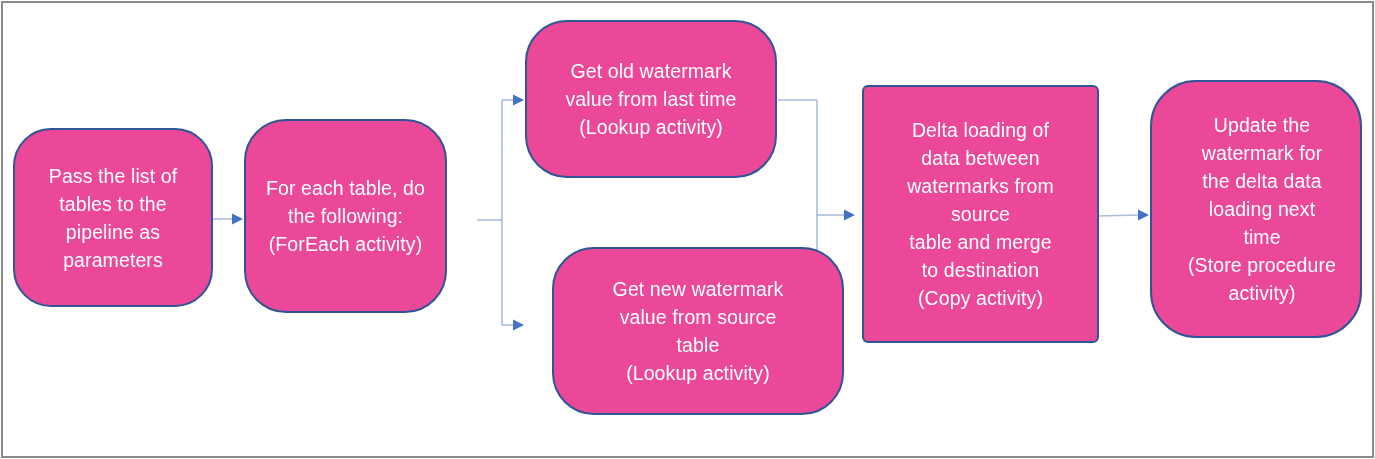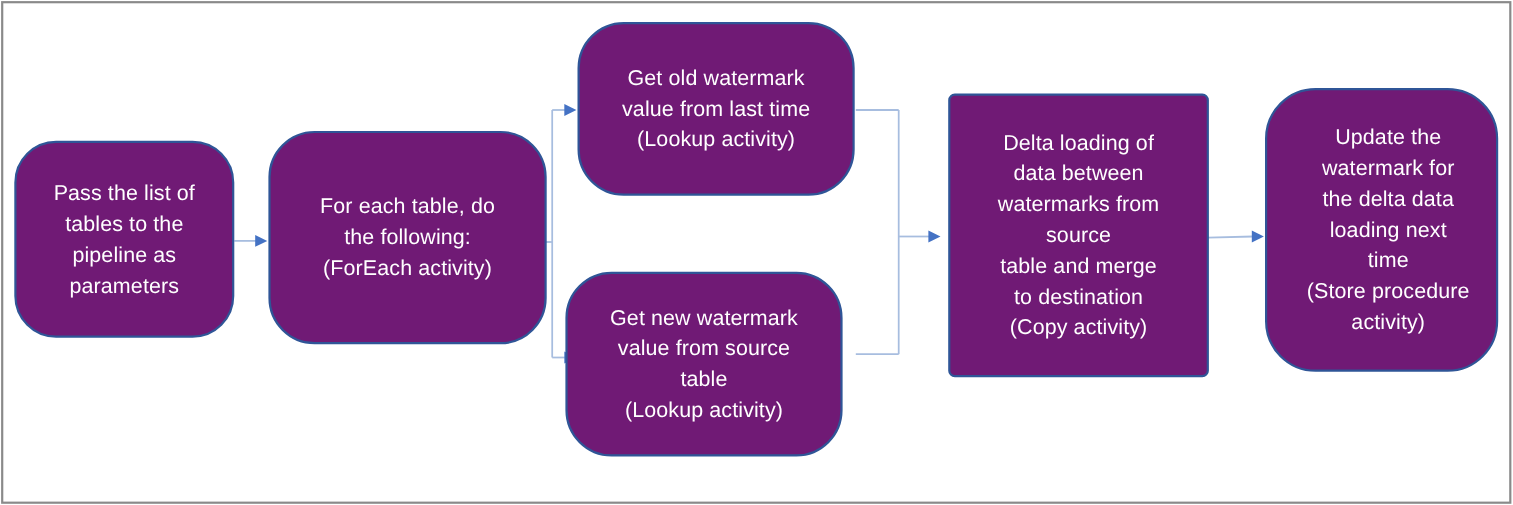--- a/index.html
+++ b/index.html
@@ -32,41 +32,41 @@
     stroke: #a7bddf;
     stroke-width: 1.6;
     fill: none;
   }
   .ahead {
     fill: #4472c4;
     stroke: none;
   }
   .box {
     position: absolute;
-    background: #701a75;
+    background: #ec4899;
     border: 2px solid #2f5597;
     border-radius: 42px;
     color: #ffffff;
     display: flex;
     align-items: center;
     justify-content: center;
     text-align: center;
     box-sizing: border-box;
     padding: 6px 8px;
   }
   .box-text {
     white-space: pre-line;
     font-size: 19.5px;
     line-height: 28px;
     letter-spacing: 0.1px;
   }
   .b1 { left: 13px;   top: 128px; width: 200px; height: 179px; border-radius: 38px; justify-content: center; }
-  .b2 { left: 244px;  top: 119px; width: 253px; height: 194px; }
+  .b2 { left: 244px;  top: 119px; width: 203px; height: 194px; }
   .b3 { left: 525px;  top: 20px;  width: 252px; height: 158px; }
-  .b4 { left: 514px;  top: 247px; width: 252px; height: 168px; }
+  .b4 { left: 552px;  top: 247px; width: 292px; height: 168px; }
   .b5 { left: 862px;  top: 85px;  width: 237px; height: 258px; border-radius: 6px; }
   .b6 { left: 1150px; top: 80px;  width: 212px; height: 258px; border-radius: 46px; padding-left: 20px; }
 </style>
 </head>
 <body>
 
 <div class="canvas">
 
   <svg class="connectors" viewBox="0 0 1375 459" xmlns="http://www.w3.org/2000/svg">
 

